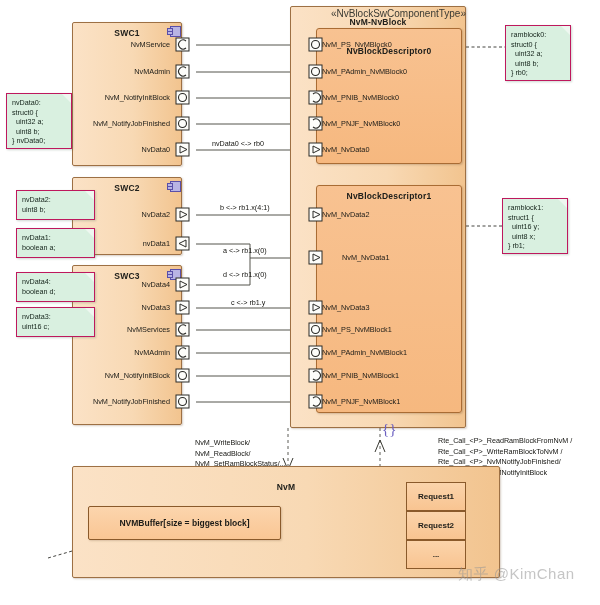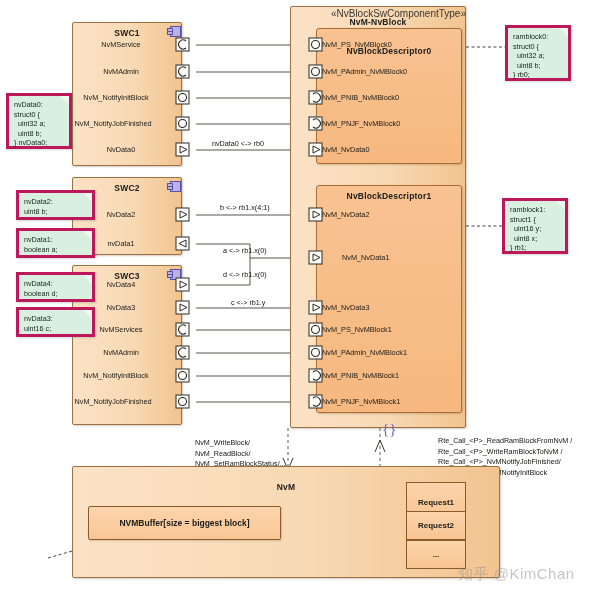--- a/index.html
+++ b/index.html
@@ -80,27 +80,27 @@
   .comp-icon::after  { top: 4px; }
 
   
   .port-label {
     position: absolute;
     font-size: 7.3px;
     color: #1b1b17;
     white-space: nowrap;
     line-height: 10px;
   }
-  .port-label.right-align { text-align: center; }
+  .port-label.right-align { text-align: right; }
 
   
   .note {
     position: absolute;
     background: #d9f0e0;
-    border: 3px solid #be185d;
+    border: 1px solid #be185d;
     box-sizing: border-box;
     font-size: 7.2px;
     color: #14231a;
     line-height: 9.5px;
     padding: 4px 4px 3px 5px;
     white-space: pre;
     box-shadow: 1px 1px 2px rgba(80,110,90,0.28);
   }
   .note .fold {
     position: absolute;
@@ -375,19 +375,19 @@
   <div class="conn-label-multi" style="left:438px; top:436px;">Rte_Call_&lt;P&gt;_ReadRamBlockFromNvM /
 Rte_Call_&lt;P&gt;_WriteRamBlockToNvM /
 Rte_Call_&lt;P&gt;_NvMNotifyJobFinished/
 Rte_Call_&lt;P&gt;_NvMNotifyInitBlock</div>
 
   <div class="box component" style="left:72px; top:466px; width:428px; height:112px;"></div>
   <div class="comp-title" style="left:72px; top:482px; width:428px;">NvM</div>
 
   <div class="buffer" style="left:88px; top:506px; width:193px; height:34px;">NVMBuffer[size = biggest block]</div>
 
-  <div class="request" style="left:406px; top:482px; width:60px; height:41px;">Request1</div>
+  <div class="request" style="left:406px; top:482px; width:60px; height:29px;">Request1</div>
   <div class="request" style="left:406px; top:511px; width:60px; height:29px;">Request2</div>
   <div class="request" style="left:406px; top:540px; width:60px; height:29px;">...</div>
 
   <div class="watermark" style="left:458px; top:565px;">知乎 @KimChan</div>
 
 </div>
 
 </body></html>

